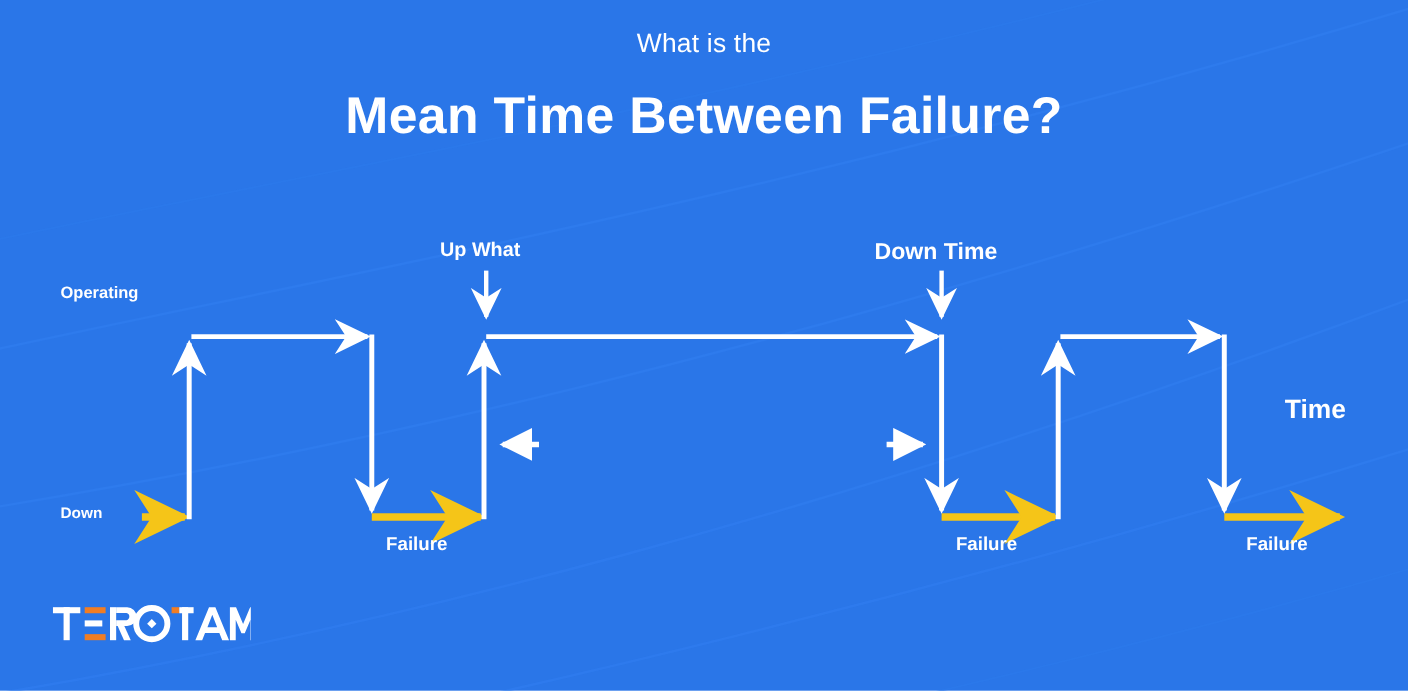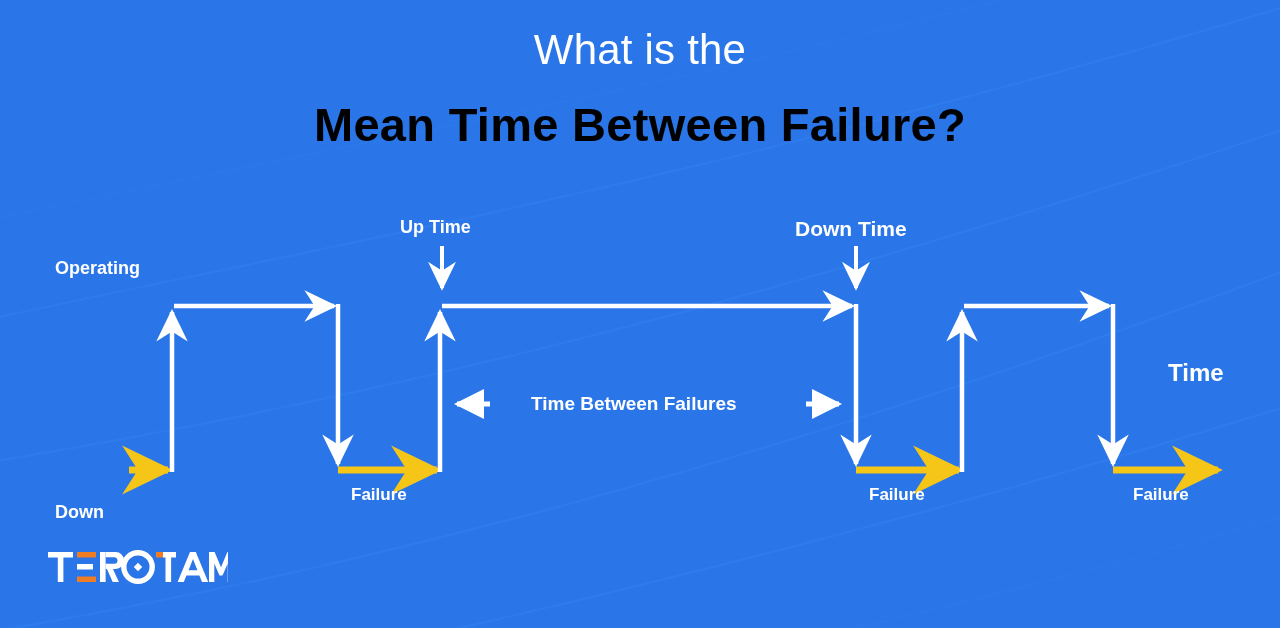--- a/index.html
+++ b/index.html
@@ -17,46 +17,46 @@
   
   #bg-swooshes { position:absolute; inset:0; pointer-events:none; }
 
   
   #header {
     position:absolute; left:0; right:0; top:26px;
     text-align:center;
   }
   #title-small {
     color:#ffffff;
-    font-size:42px;
+    font-size:24px;
     font-weight:400;
     letter-spacing:0.2px;
     line-height:1.15;
   }
   #title-main {
-    color:#000000;
+    color:#ffffff;
     font-size:47px;
     font-weight:bold;
     letter-spacing:0.3px;
     line-height:1.3;
     margin-top:20px;
   }
 
   
   #diagram { position:absolute; left:0; top:0; width:1280px; height:628px; }
 
   
   .dlabel {
     position:absolute;
     color:#ffffff;
     font-weight:bold;
     white-space:nowrap;
   }
-  #lbl-operating { left:55px;  top:258px;  font-size:18px; }
-  #lbl-down      { left:55px;  top:458px;  font-size:18px;margin-top:44px; }
+  #lbl-operating { left:55px;  top:258px;  font-size:15px; }
+  #lbl-down      { left:55px;  top:458px;  font-size:14px; }
   #lbl-uptime    { left:400px; top:217px;  font-size:18px; }
   #lbl-downtime  { left:795px; top:217px;  font-size:21px; }
   #lbl-time      { left:1168px;top:359px;  font-size:24px; }
   #lbl-tbf       { left:531px; top:393px;  font-size:19px; }
   #lbl-fail-1    { left:351px; top:485px;  font-size:17px; }
   #lbl-fail-2    { left:869px; top:485px;  font-size:17px; }
   #lbl-fail-3    { left:1133px;top:485px;  font-size:17px; }
 
   
   #logo {
@@ -138,27 +138,26 @@
     <g>
       <path d="M 457 404 L 490 404" stroke="#ffffff" stroke-width="5" fill="none" marker-start="url(#ah-solid)"></path>
       <path d="M 806 404 L 839 404" stroke="#ffffff" stroke-width="5" fill="none" marker-end="url(#ah-solid)"></path>
     </g>
   </svg>
 
   <div class="dlabel" id="lbl-operating">Operating</div>
 
   <div class="dlabel" id="lbl-down">Down</div>
 
-  <div class="dlabel" id="lbl-uptime">Up Time</div>
+  <div class="dlabel" id="lbl-uptime">Up What</div>
 
   <div class="dlabel" id="lbl-downtime">Down Time</div>
 
   <div class="dlabel" id="lbl-time">Time</div>
 
-  <div class="dlabel" id="lbl-tbf">Time Between Failures</div>
 
   <div class="dlabel" id="lbl-fail-1">Failure</div>
 
   <div class="dlabel" id="lbl-fail-2">Failure</div>
 
   <div class="dlabel" id="lbl-fail-3">Failure</div>
 
   <div id="logo">
     <svg width="180" height="36" viewBox="0 0 180 36">
 

